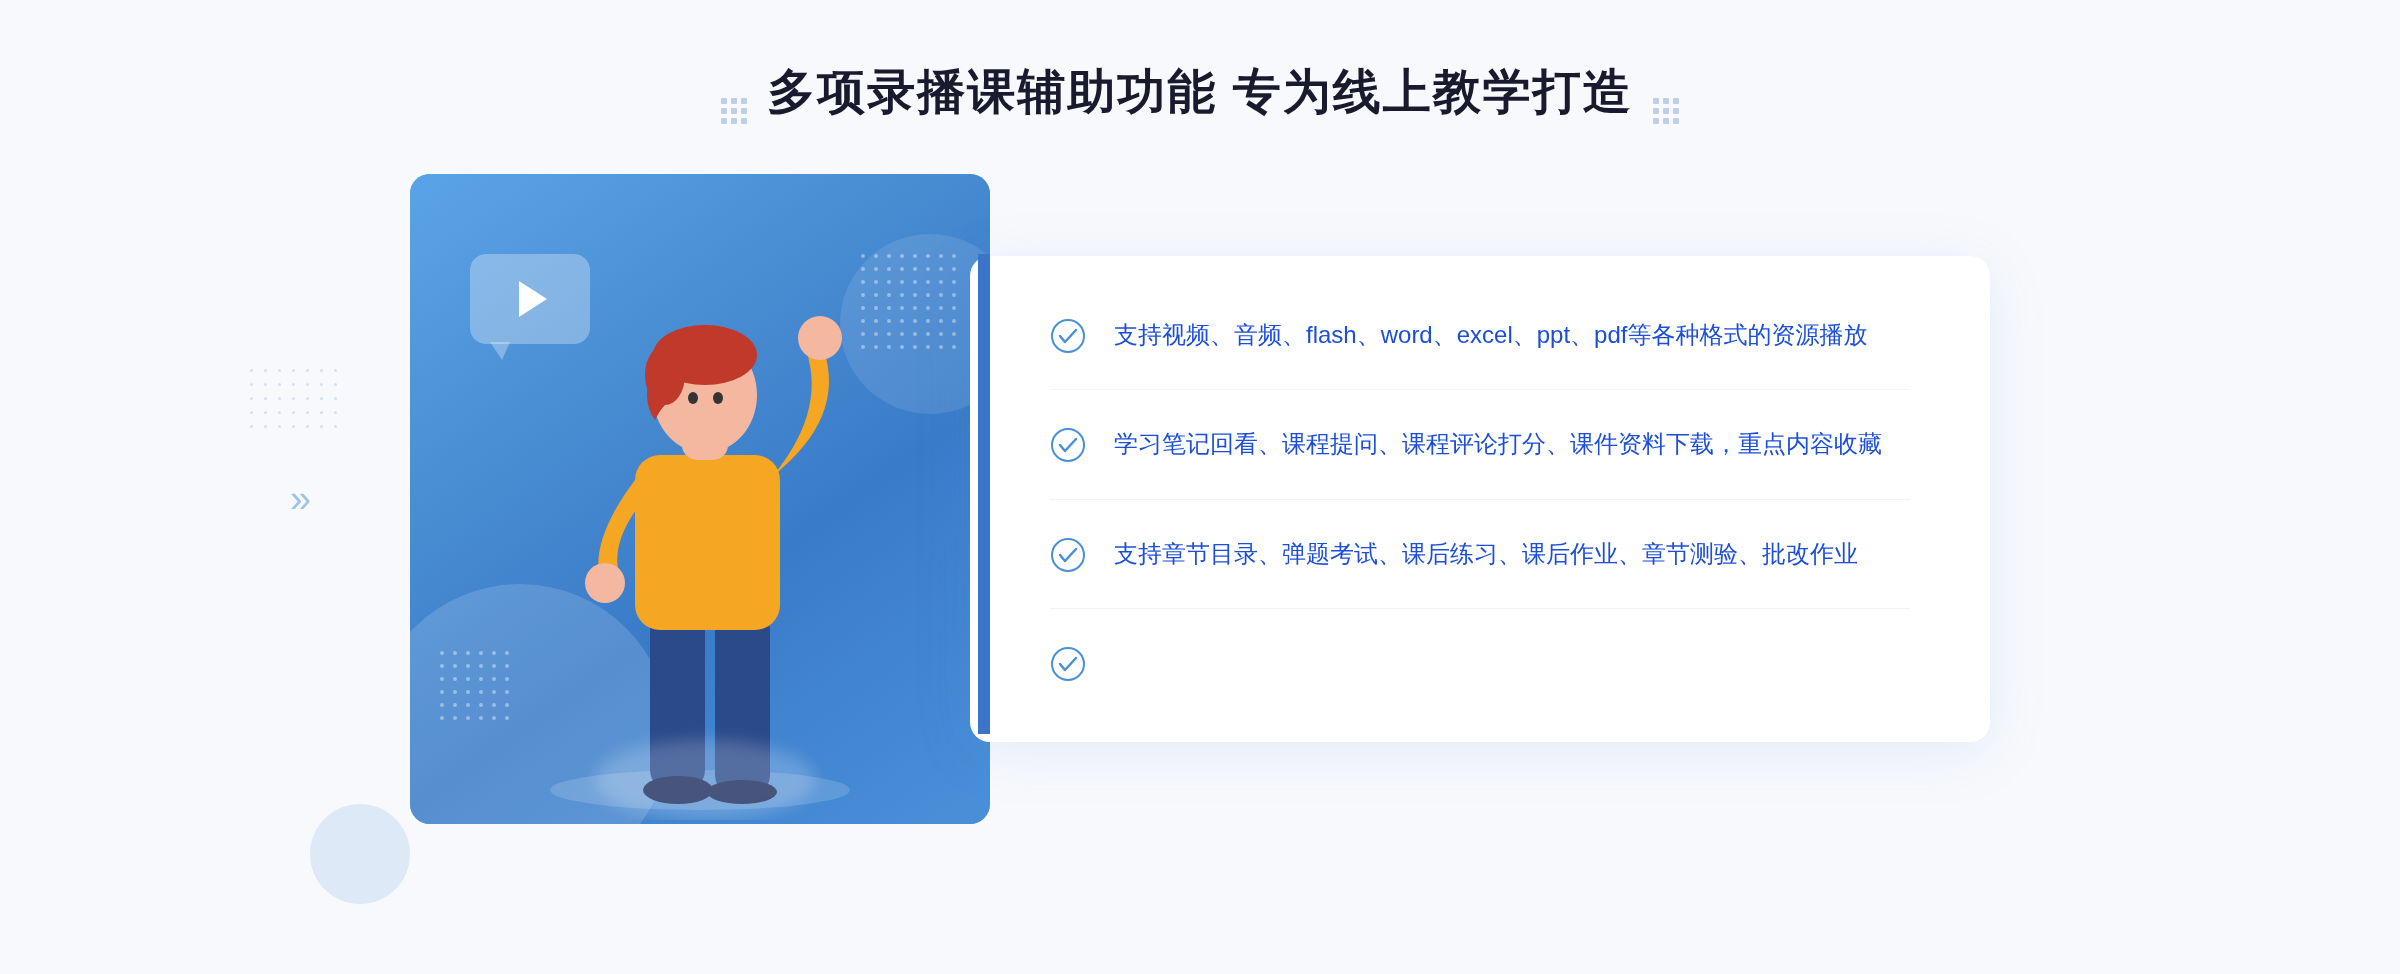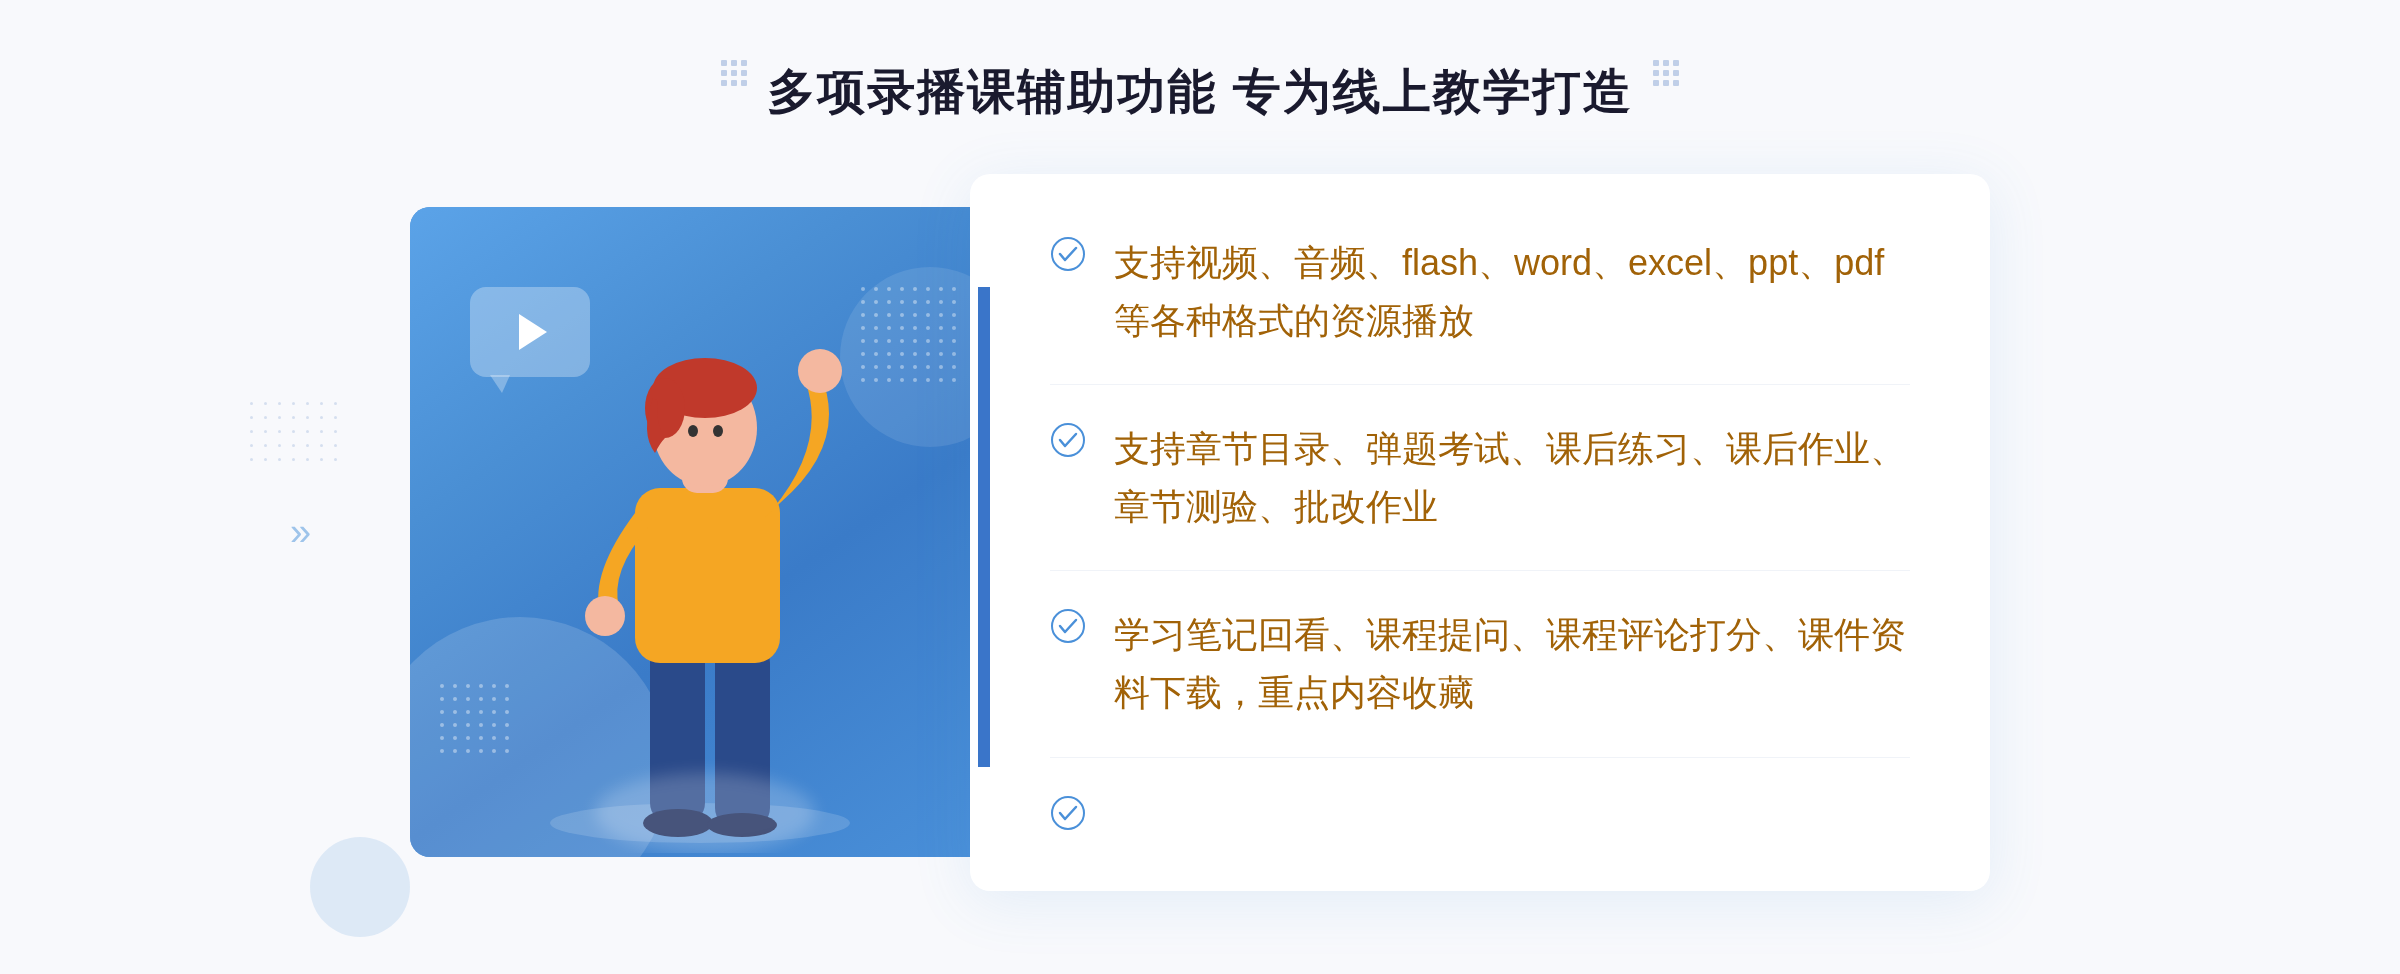--- a/index.html
+++ b/index.html
@@ -26,21 +26,21 @@
     
     .header-section {
       text-align: center;
       padding-top: 60px;
       position: relative;
       z-index: 2;
     }
 
     .title-row {
       display: flex;
-      align-items: flex-start;
+      align-items: flex-end;
       justify-content: center;
       gap: 20px;
     }
 
     .title-decoration {
       display: flex;
       gap: 4px;
       align-items: center;
     }
 
@@ -236,22 +236,22 @@
 
     .check-icon {
       width: 36px;
       height: 36px;
       min-width: 36px;
       margin-right: 28px;
       margin-top: 2px;
     }
 
     .feature-text {
-      font-size: 36px;
-      color: #a16207;
+      font-size: 24px;
+      color: #1d4ed8;
       line-height: 1.6;
       font-weight: 400;
     }
 
     
     .blue-bar {
       position: absolute;
       right: -12px;
       top: 80px;
       width: 24px;
@@ -532,31 +532,31 @@
         <span class="feature-text">支持视频、音频、flash、word、excel、ppt、pdf等各种格式的资源播放</span>
       </div>
 
       <div class="feature-item">
         <div class="check-icon">
           <svg width="36" height="36" viewBox="0 0 36 36">
             <circle cx="18" cy="18" r="16" fill="none" stroke="#4a90d9" stroke-width="2"></circle>
             <polyline points="10,18 15,24 26,12" fill="none" stroke="#4a90d9" stroke-width="2.5" stroke-linecap="round" stroke-linejoin="round"></polyline>
           </svg>
         </div>
-        <span class="feature-text">支持章节目录、弹题考试、课后练习、课后作业、章节测验、批改作业</span>
+        <span class="feature-text">学习笔记回看、课程提问、课程评论打分、课件资料下载，重点内容收藏</span>
       </div>
 
       <div class="feature-item">
         <div class="check-icon">
           <svg width="36" height="36" viewBox="0 0 36 36">
             <circle cx="18" cy="18" r="16" fill="none" stroke="#4a90d9" stroke-width="2"></circle>
             <polyline points="10,18 15,24 26,12" fill="none" stroke="#4a90d9" stroke-width="2.5" stroke-linecap="round" stroke-linejoin="round"></polyline>
           </svg>
         </div>
-        <span class="feature-text">学习笔记回看、课程提问、课程评论打分、课件资料下载，重点内容收藏</span>
+        <span class="feature-text">支持章节目录、弹题考试、课后练习、课后作业、章节测验、批改作业</span>
       </div>
 
       <div class="feature-item">
         <div class="check-icon">
           <svg width="36" height="36" viewBox="0 0 36 36">
             <circle cx="18" cy="18" r="16" fill="none" stroke="#4a90d9" stroke-width="2"></circle>
             <polyline points="10,18 15,24 26,12" fill="none" stroke="#4a90d9" stroke-width="2.5" stroke-linecap="round" stroke-linejoin="round"></polyline>
           </svg>
         </div>
       </div>

